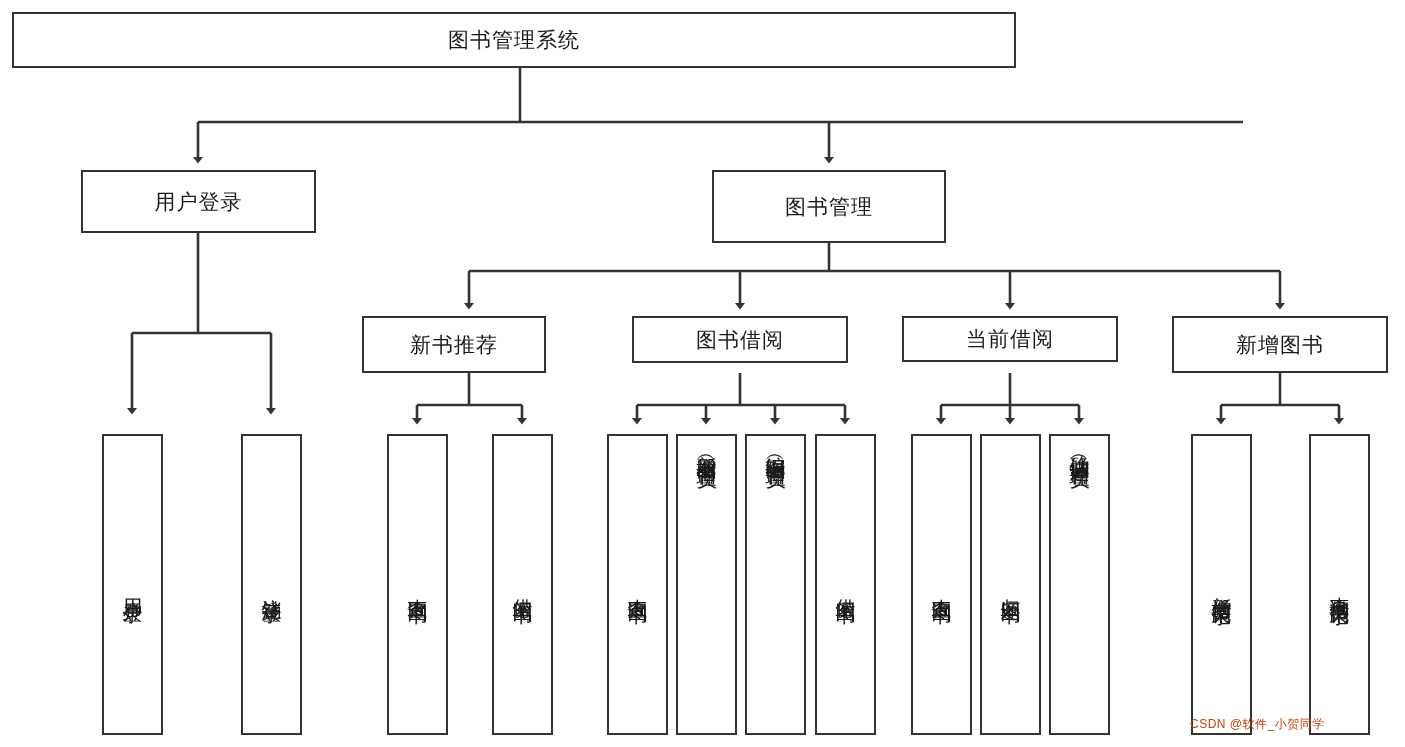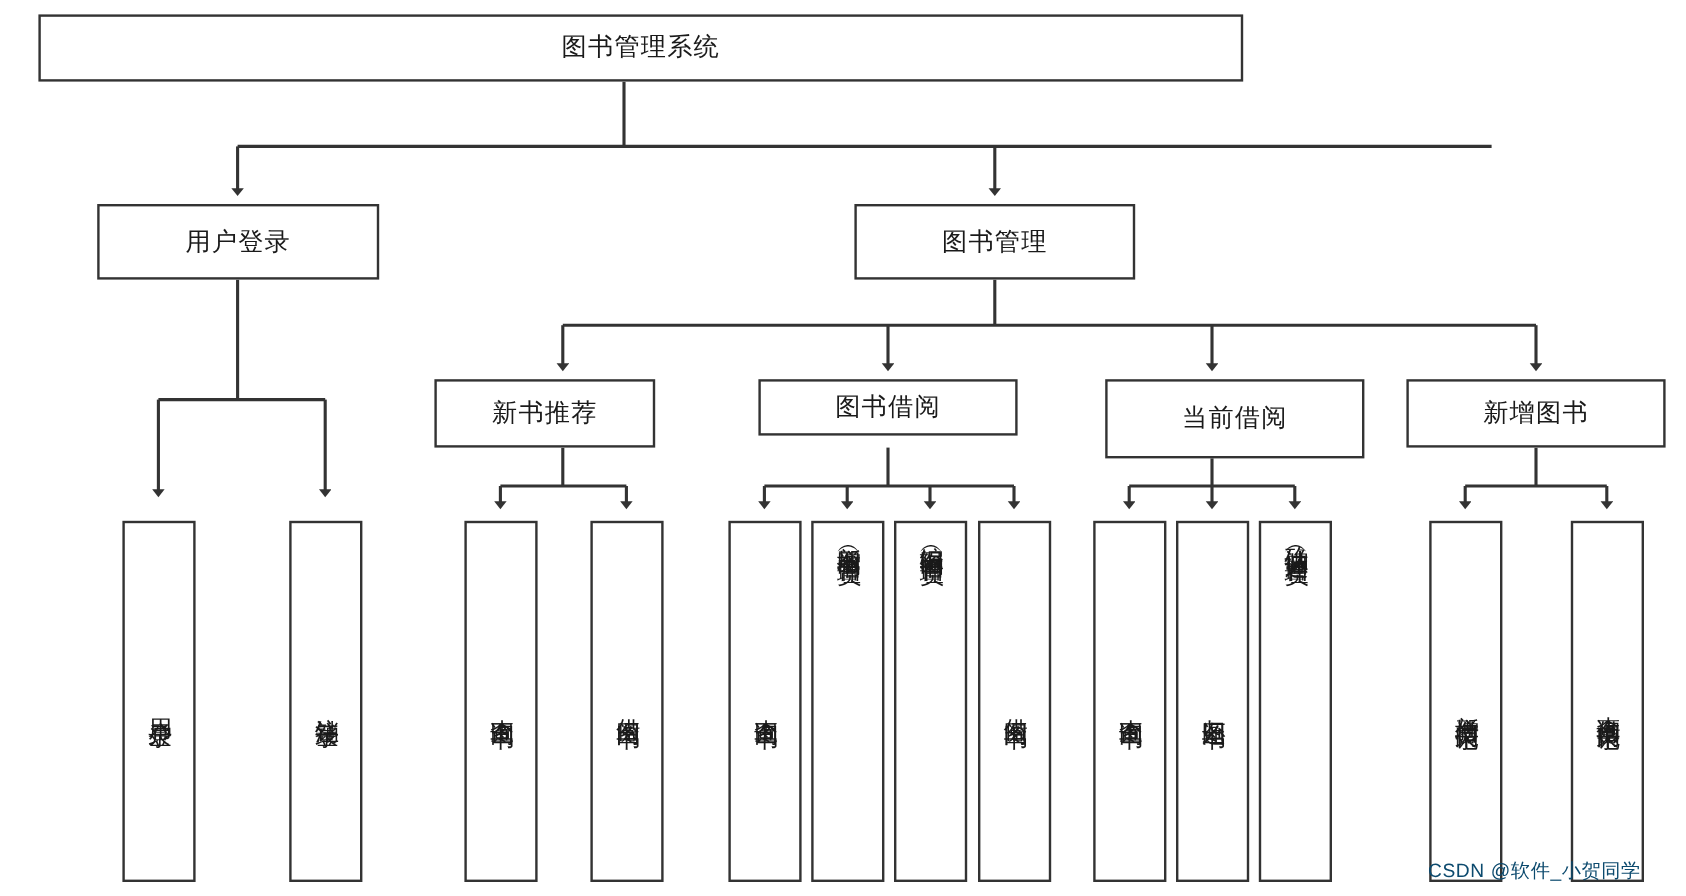--- a/index.html
+++ b/index.html
@@ -58,22 +58,22 @@
     line-height: 1.35;
     letter-spacing: 2px;
     color: #1a1a1a;
     white-space: nowrap;
   }
   .leaf-box.tall-text {
     align-items: flex-start;
   }
   .watermark {
     position: absolute;
-    font-size: 16px;
-    color: #0c4a6e;
+    font-size: 12px;
+    color: #c2410c;
     letter-spacing: 0.5px;
     white-space: nowrap;
     pointer-events: none;
   }
 </style>
 </head>
 <body>
 
 <div id="canvas">
 
@@ -121,38 +121,38 @@
       <path d="M1010,405 L1010,421" marker-end="url(#arrowhead)"></path>
       <path d="M1079,405 L1079,421" marker-end="url(#arrowhead)"></path>
 
       <path d="M1280,373 L1280,405"></path>
       <path d="M1221,405 L1339,405"></path>
       <path d="M1221,405 L1221,421" marker-end="url(#arrowhead)"></path>
       <path d="M1339,405 L1339,421" marker-end="url(#arrowhead)"></path>
     </g>
   </svg>
 
-  <div class="node-box" style="left:32px; top:12px; width:1004px; height:56px;">
+  <div class="node-box" style="left:12px; top:12px; width:1004px; height:56px;">
     <span class="node-label">图书管理系统</span>
   </div>
 
   <div class="node-box" style="left:81px; top:170px; width:235px; height:63px;">
     <span class="node-label">用户登录</span>
   </div>
-  <div class="node-box" style="left:712px; top:170px; width:234px; height:63px;">
+  <div class="node-box" style="left:712px; top:170px; width:234px; height:73px;">
     <span class="node-label">图书管理</span>
   </div>
 
   <div class="node-box" style="left:362px; top:316px; width:184px; height:57px;">
     <span class="node-label">新书推荐</span>
   </div>
   <div class="node-box" style="left:632px; top:316px; width:216px; height:47px;">
     <span class="node-label">图书借阅</span>
   </div>
-  <div class="node-box" style="left:921px; top:316px; width:216px; height:66px;">
+  <div class="node-box" style="left:902px; top:316px; width:216px; height:46px;">
     <span class="node-label">当前借阅</span>
   </div>
   <div class="node-box" style="left:1172px; top:316px; width:216px; height:57px;">
     <span class="node-label">新增图书</span>
   </div>
 
   <div class="leaf-box" style="left:102px; top:434px; width:61px; height:301px;">
     <span class="leaf-label">用户登录</span>
   </div>
   <div class="leaf-box" style="left:241px; top:434px; width:61px; height:301px;">

